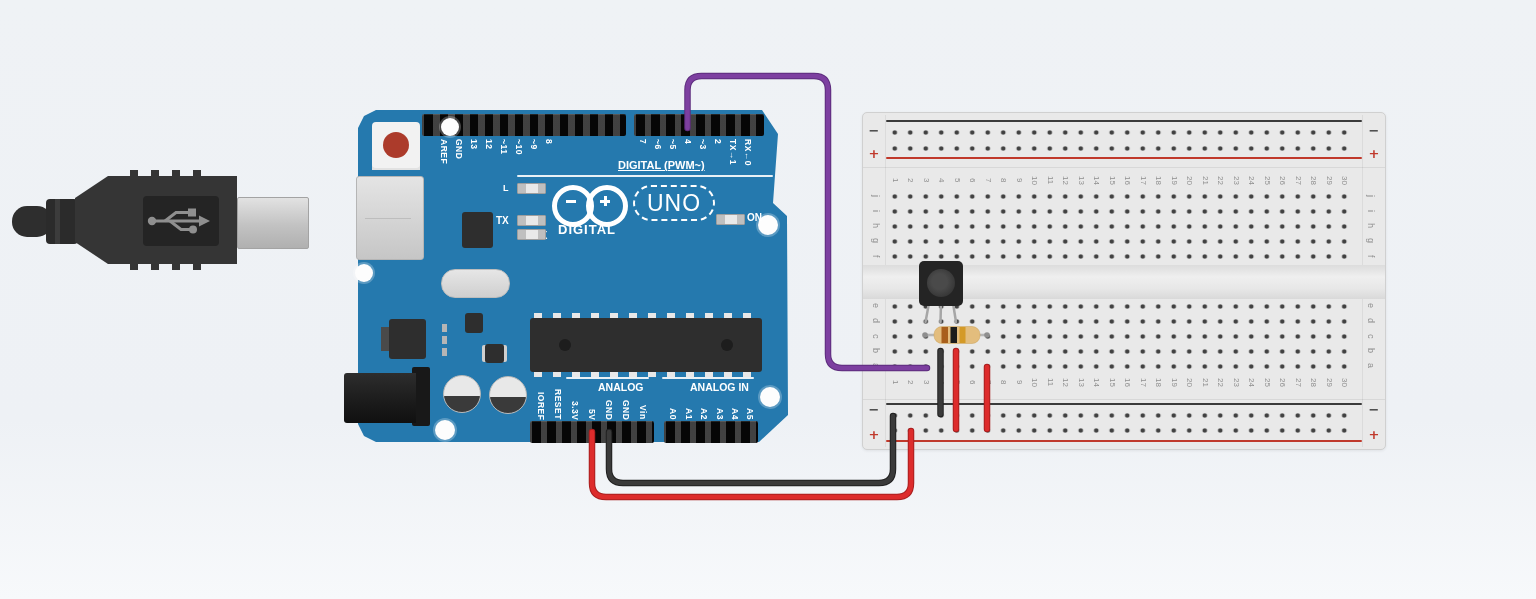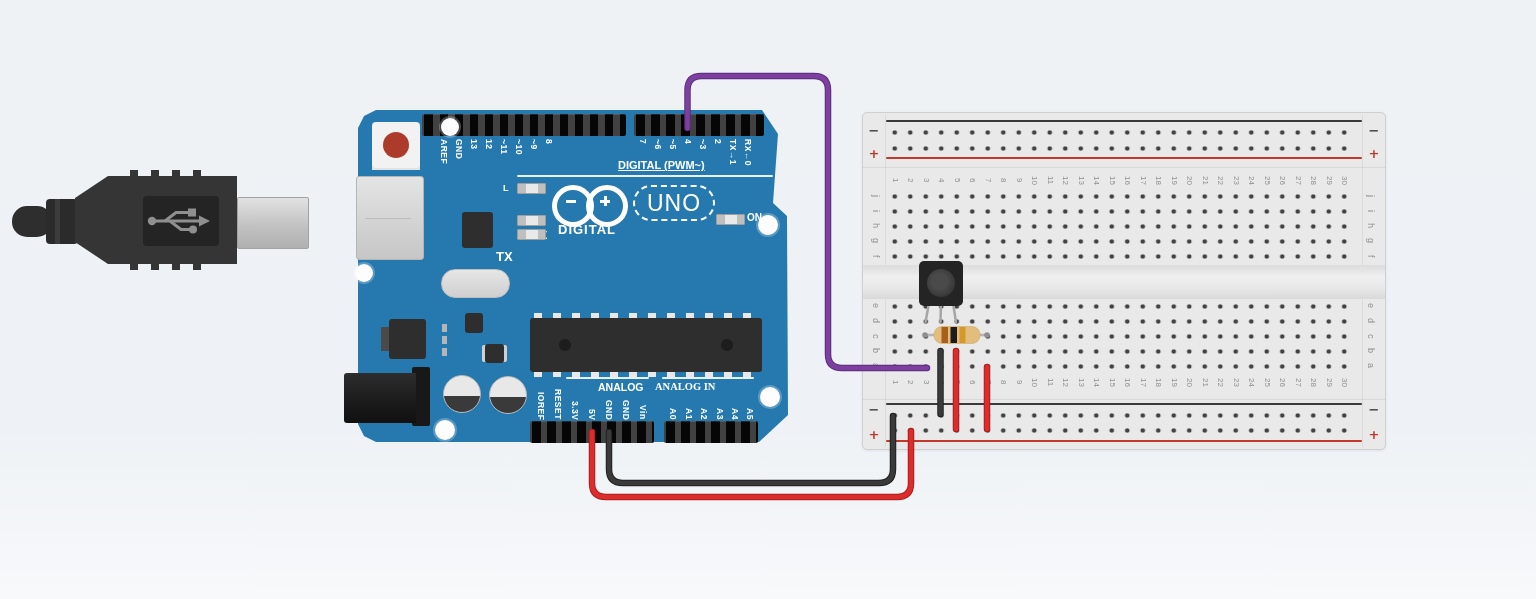--- a/index.html
+++ b/index.html
@@ -131,35 +131,35 @@
       <span>A2</span>
       <span>A3</span>
       <span>A4</span>
       <span>A5</span>
     </div>
 
   <div class="wlabel" style="left:618px;top:159px;font-size:11px;text-decoration:underline;">DIGITAL (PWM~)</div>
   <div class="wline" style="left:517px;top:175px;width:256px;"></div>
   <div class="wlabel" style="left:598px;top:381px;font-size:10.5px;">ANALOG</div>
   <div class="wline" style="left:566px;top:377px;width:83px;"></div>
-  <div class="wlabel" style="left:655px;top:381px;font-size:10.5px;font-family:Liberation Serif, serif;">ANALOG IN</div>
+  <div class="wlabel" style="left:690px;top:381px;font-size:10.5px;">ANALOG IN</div>
   <div class="wline" style="left:662px;top:377px;width:92px;"></div>
 
   <div class="abs" style="left:372px;top:122px;width:48px;height:46px;background:#f2f2f2;border-radius:4px;z-index:2;box-shadow:-4px 6px 0 -4px #e2e2e2,4px 6px 0 -4px #e2e2e2;"></div>
   <div class="abs" style="left:383px;top:132px;width:26px;height:26px;background:#ac3b2b;border-radius:50%;z-index:3;"></div>
 
   <div class="abs hole" style="left:441px;top:118px;width:18px;height:18px;"></div>
   <div class="abs hole" style="left:758px;top:215px;width:20px;height:20px;"></div>
   <div class="abs hole" style="left:435px;top:420px;width:20px;height:20px;"></div>
   <div class="abs hole" style="left:760px;top:387px;width:20px;height:20px;"></div>
   <div class="abs hole" style="left:355px;top:264px;width:18px;height:18px;z-index:2;"></div>
 
   <div class="wlabel" style="left:503px;top:183px;font-size:9px;">L</div>
   <div class="ledrect" style="left:517px;top:183px;"></div>
-  <div class="wlabel" style="left:496px;top:215px;font-size:13px;margin-top:34px;">TX</div>
+  <div class="wlabel" style="left:496px;top:215px;font-size:10px;">TX</div>
   <div class="ledrect" style="left:517px;top:215px;"></div>
   <div class="wlabel" style="left:496px;top:229px;font-size:11px;padding-left:36px;">RX</div>
   <div class="ledrect" style="left:517px;top:229px;"></div>
   <div class="ledrect" style="left:716px;top:214px;"></div>
   <div class="wlabel" style="left:747px;top:212px;font-size:10px;">ON</div>
 
   <div class="logo-ring" style="left:552px;top:185px;"></div>
   <div class="logo-ring" style="left:586px;top:185px;"></div>
   <div class="logo-bar" style="left:566px;top:199.5px;width:10px;height:3px;"></div>
   <div class="logo-bar" style="left:600px;top:199.5px;width:10px;height:3px;"></div>

